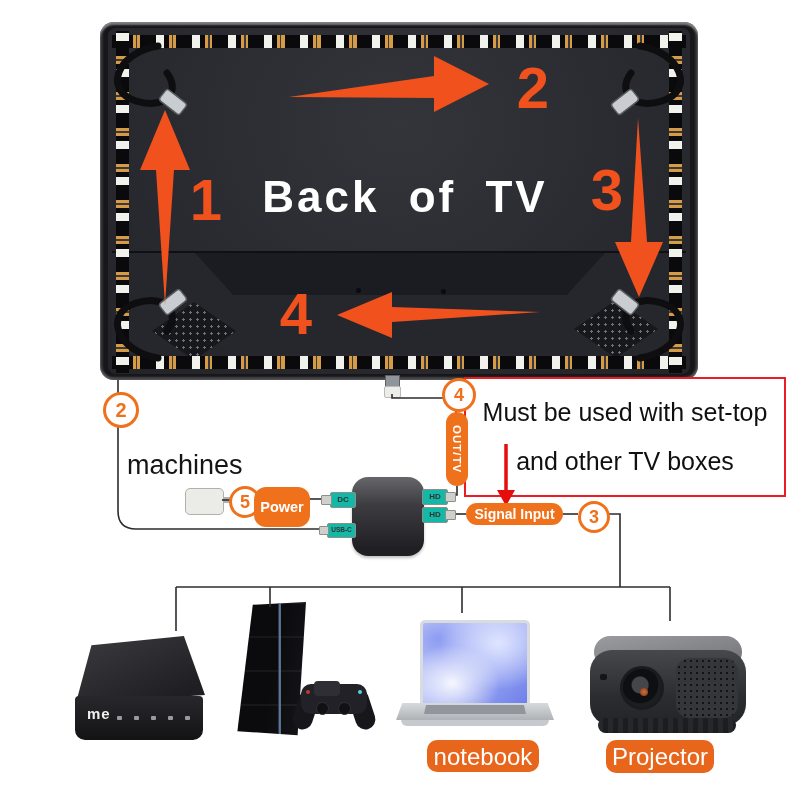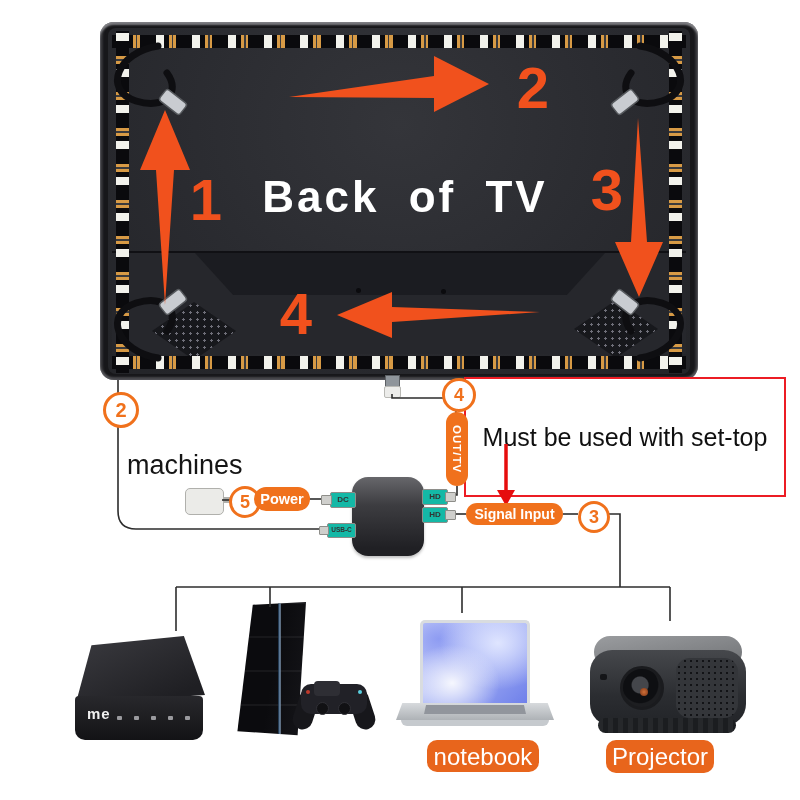--- a/index.html
+++ b/index.html
@@ -184,20 +184,21 @@
   <div class="abs step-num" style="left:511px;top:58px;">2</div>
   <div class="abs step-num" style="left:585px;top:160px;">3</div>
   <div class="abs step-num" style="left:274px;top:284px;">4</div>
   <div class="abs tv-title">Back of TV</div>
 
   <div class="abs plug-shell"></div>
   <div class="abs plug-body"></div>
 
   <div class="abs note-box">
     <span>Must be used with set-top</span>
+    <span>and other TV boxes</span>
   </div>
 
   <svg width="800" height="800" viewBox="0 0 800 800" style="z-index:4;">
     <g stroke="#2c2c2c" stroke-width="1.6" fill="none">
       <path d="M118,380 L118,511 Q118,529 136,529 L327,529"></path>
       <path d="M392,394 L392,398 L443,398"></path>
       <path d="M456,406 L456,413"></path>
       <path d="M457,486 L457,495 L449,495"></path>
       <path d="M309,499 L323,499"></path>
       <path d="M222,500 L230,500"></path>
@@ -228,21 +229,21 @@
 
   <div class="abs adapter-box"></div>
   <div class="abs adapter-pin"></div>
   <div class="abs adapter-text">machines</div>
 
   <div class="abs circle-num" style="left:103px;top:392px;width:30px;height:30px;font-size:20px;z-index:5;">2</div>
   <div class="abs circle-num" style="left:442px;top:378px;width:28px;height:28px;font-size:18px;z-index:5;">4</div>
   <div class="abs circle-num" style="left:229px;top:486px;width:26px;height:26px;font-size:18px;z-index:5;">5</div>
   <div class="abs circle-num" style="left:578px;top:501px;width:26px;height:26px;font-size:18px;z-index:5;">3</div>
 
-  <div class="abs pill" style="left:254px;top:487px;width:56px;height:24px;font-size:14.5px;z-index:5;">Power</div>
+  <div class="abs pill" style="left:254px;top:487px;width:56px;height:40px;font-size:14.5px;z-index:5;">Power</div>
   <div class="abs pill" style="left:446px;top:412px;width:22px;height:74px;border-radius:11px;font-size:11.5px;writing-mode:vertical-rl;letter-spacing:1px;z-index:5;">OUT/TV</div>
   <div class="abs pill" style="left:466px;top:503px;width:97px;height:22px;border-radius:11px;font-size:14px;z-index:5;">Signal Input</div>
 
   <div class="abs tvbox">
     <div class="abs tvbox-top"></div>
     <div class="abs tvbox-front">
       <div class="abs tvbox-logo">me</div>
       <div class="abs tvbox-dots">
         <span></span>
           <span></span>

